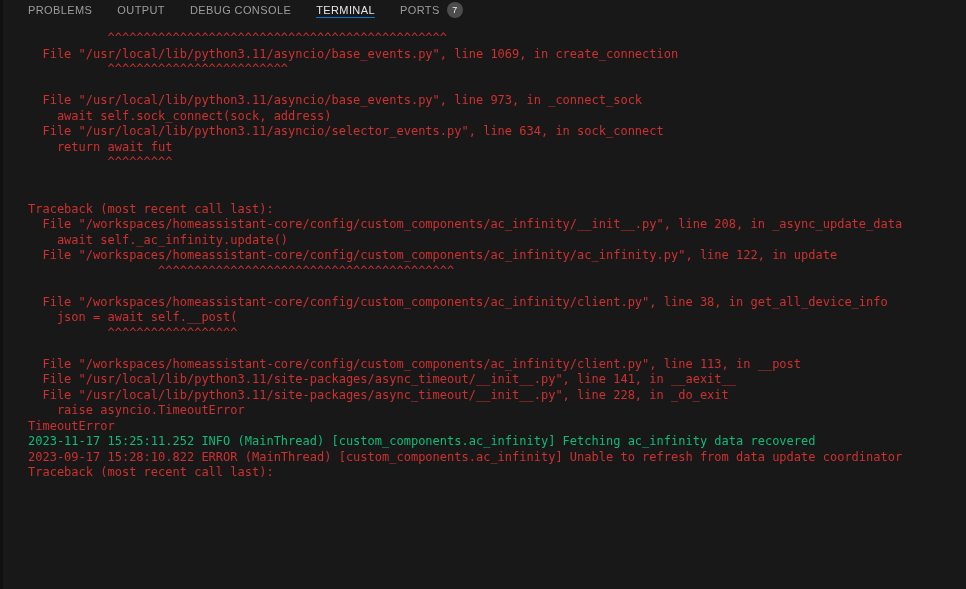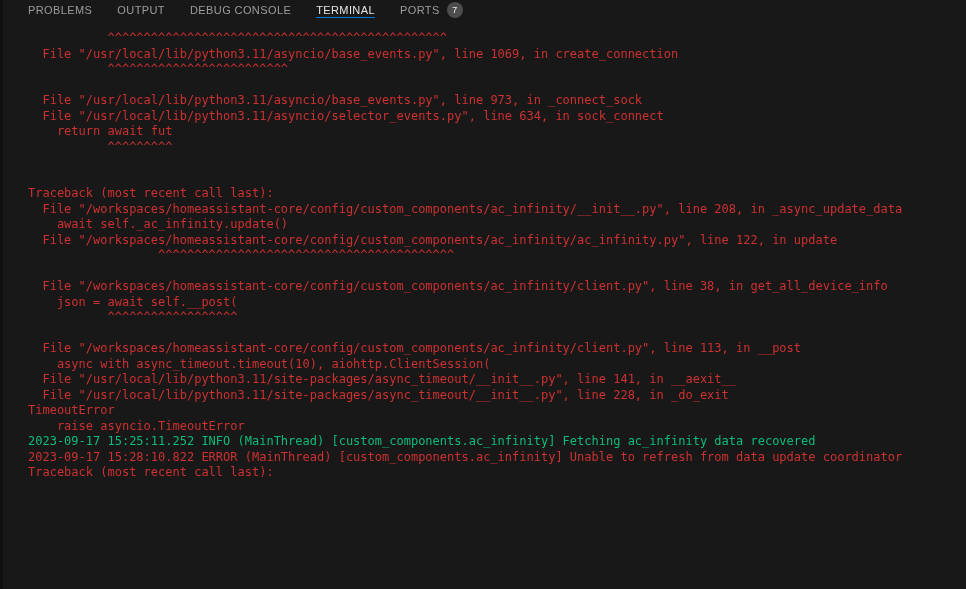--- a/index.html
+++ b/index.html
@@ -73,38 +73,38 @@
         <span>PORTS</span>
         <span class="badge">7</span>
       </div>
     </div>
   <div class="terminal">
       <div class="tline red">           ^^^^^^^^^^^^^^^^^^^^^^^^^^^^^^^^^^^^^^^^^^^^^^^</div>
       <div class="tline red">  File "/usr/local/lib/python3.11/asyncio/base_events.py", line 1069, in create_connection</div>
       <div class="tline red">           ^^^^^^^^^^^^^^^^^^^^^^^^^</div>
       <div class="tline red"> </div>
       <div class="tline red">  File "/usr/local/lib/python3.11/asyncio/base_events.py", line 973, in _connect_sock</div>
+      <div class="tline red">    await self.sock_connect(sock, address)</div>
       <div class="tline red">  File "/usr/local/lib/python3.11/asyncio/selector_events.py", line 634, in sock_connect</div>
       <div class="tline red">    return await fut</div>
       <div class="tline red">           ^^^^^^^^^</div>
       <div class="tline red"> </div>
       <div class="tline red"> </div>
       <div class="tline red">Traceback (most recent call last):</div>
       <div class="tline red">  File "/workspaces/homeassistant-core/config/custom_components/ac_infinity/__init__.py", line 208, in _async_update_data</div>
       <div class="tline red">    await self._ac_infinity.update()</div>
       <div class="tline red">  File "/workspaces/homeassistant-core/config/custom_components/ac_infinity/ac_infinity.py", line 122, in update</div>
       <div class="tline red">                  ^^^^^^^^^^^^^^^^^^^^^^^^^^^^^^^^^^^^^^^^^</div>
       <div class="tline red"> </div>
       <div class="tline red">  File "/workspaces/homeassistant-core/config/custom_components/ac_infinity/client.py", line 38, in get_all_device_info</div>
       <div class="tline red">    json = await self.__post(</div>
       <div class="tline red">           ^^^^^^^^^^^^^^^^^^</div>
       <div class="tline red"> </div>
       <div class="tline red">  File "/workspaces/homeassistant-core/config/custom_components/ac_infinity/client.py", line 113, in __post</div>
-      <div class="tline red">    async with async_timeout.timeout(10), aiohttp.ClientSession(</div>
       <div class="tline red">  File "/usr/local/lib/python3.11/site-packages/async_timeout/__init__.py", line 141, in __aexit__</div>
       <div class="tline red">  File "/usr/local/lib/python3.11/site-packages/async_timeout/__init__.py", line 228, in _do_exit</div>
+      <div class="tline red">    raise asyncio.TimeoutError</div>
       <div class="tline red">TimeoutError</div>
-      <div class="tline red">    raise asyncio.TimeoutError</div>
-      <div class="tline green">2023-09-17 15:25:11.252 INFO (MainThread) [custom_components.ac_infinity] Fetching ac_infinity data recovered</div>
+      <div class="tline green">2023-11-17 15:25:11.252 INFO (MainThread) [custom_components.ac_infinity] Fetching ac_infinity data recovered</div>
       <div class="tline red">2023-09-17 15:28:10.822 ERROR (MainThread) [custom_components.ac_infinity] Unable to refresh from data update coordinator</div>
       <div class="tline red">Traceback (most recent call last):</div>
     </div>
 </div>
 
 </body></html>

